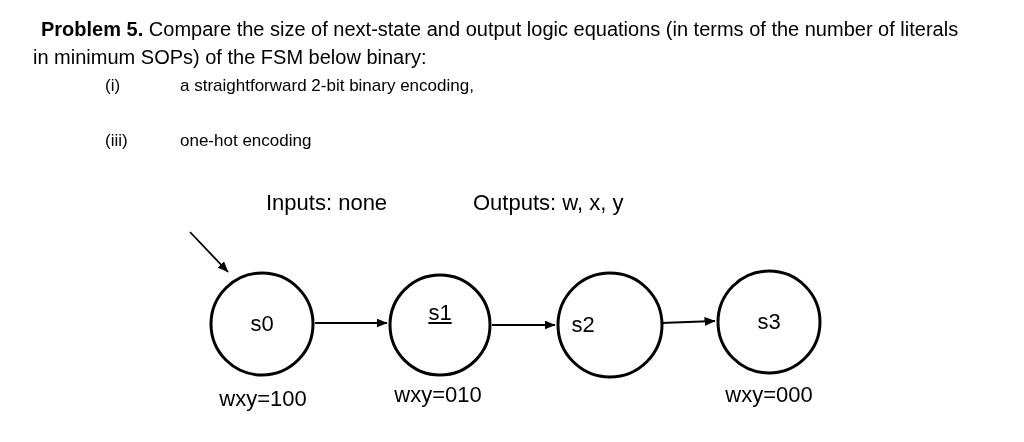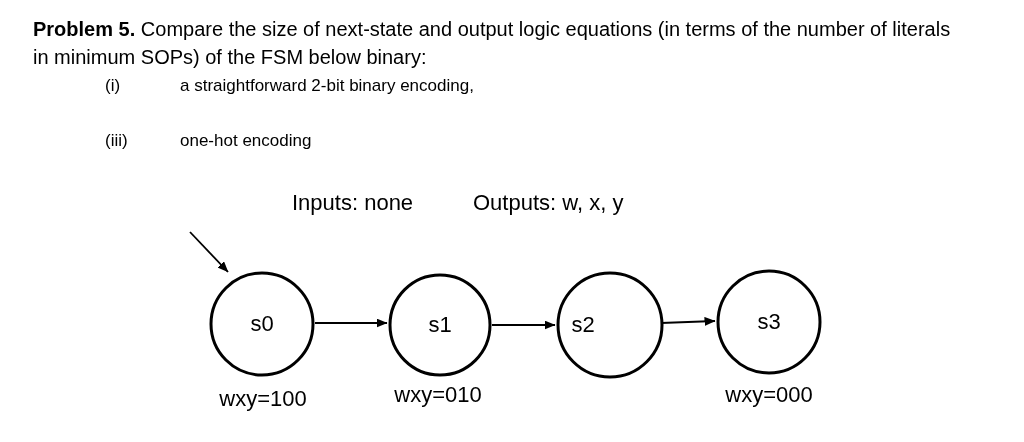--- a/index.html
+++ b/index.html
@@ -17,21 +17,21 @@
     overflow: hidden;
   }
   .intro {
     position: absolute;
     left: 33px;
     top: 15px;
     font-size: 20px;
     line-height: 28px;
     white-space: nowrap;
   }
-  .bold { font-weight: bold; }
+  .bold { font-weight: bold; margin-left: 8px; }
   .list-row {
     position: absolute;
     left: 105px;
     font-size: 17px;
     line-height: 22px;
     white-space: nowrap;
   }
   .list-marker {
     display: inline-block;
     width: 75px;
@@ -74,21 +74,21 @@
     <div>in minimum SOPs) of the FSM below binary:</div>
   </div>
 
   <div class="list-row" style="top: 75px;">
     <span class="list-marker">(i)</span><span>a straightforward 2-bit binary encoding,</span>
   </div>
   <div class="list-row" style="top: 130px;">
     <span class="list-marker">(iii)</span><span>one-hot encoding</span>
   </div>
 
-  <div class="io-label" style="left: 292px; top: 192px;">Inputs: none</div>
+  <div class="io-label" style="left: 266px; top: 192px;">Inputs: none</div>
   <div class="io-label" style="left: 473px; top: 192px;">Outputs: w, x, y</div>
 
   <svg class="diagram-svg" viewBox="0 0 1024 442">
     <defs>
       <marker id="arrowhead" viewBox="0 0 11 9" refX="10.5" refY="4.5" markerWidth="11" markerHeight="9" markerUnits="userSpaceOnUse" orient="auto">
         <path d="M0,0 L11,4.5 L0,9 Z" fill="#000000"></path>
       </marker>
     </defs>
 
     <line x1="190" y1="232" x2="228" y2="272" stroke="#000000" stroke-width="1.8" marker-end="url(#arrowhead)"></line>
@@ -97,21 +97,21 @@
     <line x1="492" y1="325" x2="555" y2="325" stroke="#000000" stroke-width="1.8" marker-end="url(#arrowhead)"></line>
     <line x1="661" y1="323" x2="715" y2="321" stroke="#000000" stroke-width="1.8" marker-end="url(#arrowhead)"></line>
 
     <circle cx="262" cy="324" r="51" fill="#ffffff" stroke="#000000" stroke-width="3"></circle>
     <circle cx="440" cy="325" r="50" fill="#ffffff" stroke="#000000" stroke-width="3"></circle>
     <circle cx="610" cy="325" r="52" fill="#ffffff" stroke="#000000" stroke-width="3"></circle>
     <circle cx="769" cy="322" r="51" fill="#ffffff" stroke="#000000" stroke-width="3"></circle>
   </svg>
 
   <div class="state-name" style="left: 262px; top: 324px;">s0</div>
-  <div class="state-name" style="left: 440px; top: 325px;">s1</div>
+  <div class="state-name" style="left: 440px; top: 313px; text-decoration: underline;">s1</div>
   <div class="state-name" style="left: 583px; top: 325px;">s2</div>
   <div class="state-name" style="left: 769px; top: 322px;">s3</div>
 
   <div class="state-output" style="left: 263px; top: 387px;">wxy=100</div>
   <div class="state-output" style="left: 438px; top: 383px;">wxy=010</div>
   <div class="state-output" style="left: 769px; top: 383px;">wxy=000</div>
 
 </div>
 
 </body></html>

